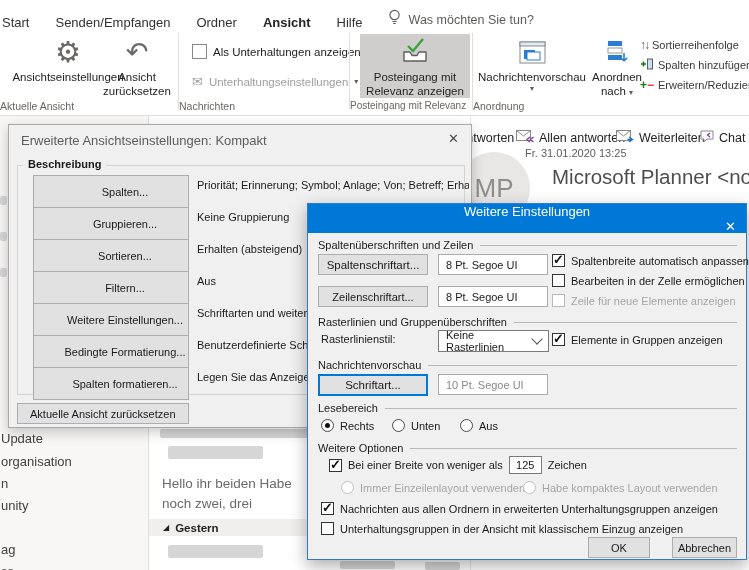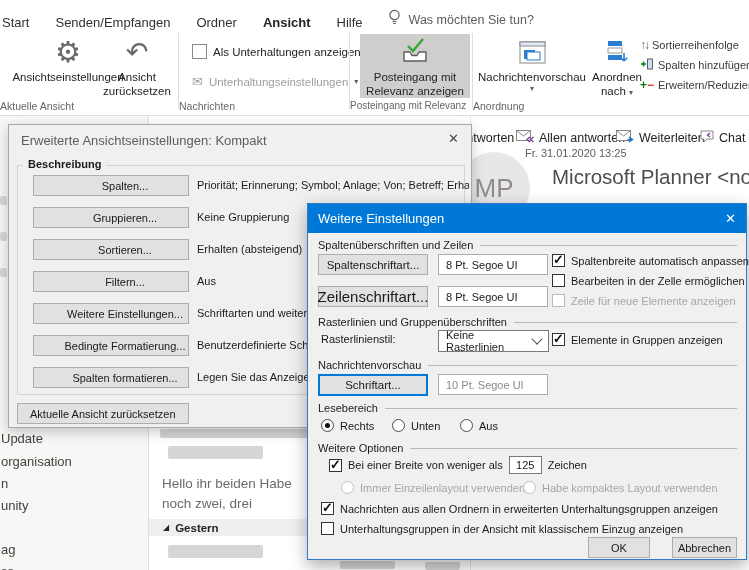--- a/index.html
+++ b/index.html
@@ -66,26 +66,26 @@
   .crow{position:absolute;display:flex;align-items:center;gap:6px;font-size:11px;color:#1a1a1a;white-space:nowrap;}
   .crow .lbl{white-space:nowrap;}
   .crow.disabled .lbl{color:#a6a6a6;}
 
   
   .dlg1{position:absolute;left:8px;top:124px;width:464px;height:304px;background:#f0f0f0;border:1px solid #a8a8a8;box-shadow:0 4px 12px rgba(0,0,0,.22);z-index:10;box-sizing:border-box;}
   .dlg1 .t1{position:absolute;left:12px;top:8px;font-size:13px;color:#5d5d5d;}
   .dlg1 .x1{position:absolute;right:12px;top:6px;font-size:13px;color:#4a4a4a;}
   .groupbox{position:absolute;left:8px;top:40px;width:446px;height:228px;border:1px solid #d4d4d4;}
   .gblabel{position:absolute;left:14px;top:33px;background:#f0f0f0;padding:0 5px;font-size:11px;font-weight:700;color:#1a1a1a;z-index:1;}
-  .d1btn{left:24px;width:156px;height:21px;padding-left:28px;}
+  .d1btn{left:24px;width:156px;height:33px;padding-left:28px;}
   .d1desc{position:absolute;left:188px;width:272px;font-size:11px;color:#1a1a1a;white-space:nowrap;overflow:hidden;}
 
   
   .dlg2{position:absolute;left:307px;top:203px;width:440px;height:357px;background:#f0f0f0;border:1px solid #2f7ac9;box-shadow:0 6px 16px rgba(0,0,0,.32);z-index:20;box-sizing:border-box;}
-  .tbar{height:29px;background:#0078d7;color:#fff;display:flex;align-items:center;padding:0 10px;font-size:13px;}
+  .tbar{height:29px;background:#0078d7;color:#fff;display:flex;align-items:center;padding:0 10px;font-size:13px;flex-direction:column;}
   .tbar .x2{margin-left:auto;font-size:13px;color:#fff;}
   .numbox{width:33px;height:18px;background:#fff;border:1px solid #7a7a7a;display:flex;align-items:center;justify-content:center;font-size:11px;color:#1a1a1a;box-sizing:border-box;flex:none;}
 </style>
 </head>
 <body>
 
 <div class="screen">
 
   <div class="menubar">
     <div class="mi first">Start</div>
@@ -285,21 +285,21 @@
       <span>Weitere Einstellungen</span>
       <span class="x2">✕</span>
     </div>
 
     <div class="sect" style="top:35px;">
       <span>Spaltenüberschriften und Zeilen</span>
         <span class="line"></span>
     </div>
     <div class="dlgbtn" style="left:10px;top:50px;width:110px;height:21px;font-size:11.5px;">Spaltenschriftart...</div>
     <div class="field" style="left:130px;top:50px;width:110px;height:21px;">8 Pt. Segoe UI</div>
-    <div class="dlgbtn" style="left:10px;top:82px;width:110px;height:21px;font-size:15px;">Zeilenschriftart...</div>
+    <div class="dlgbtn" style="left:10px;top:82px;width:110px;height:21px;font-size:11px;">Zeilenschriftart...</div>
     <div class="field" style="left:130px;top:82px;width:110px;height:21px;">8 Pt. Segoe UI</div>
 
     <div class="crow" style="left:244px;top:50px;">
       <span class="cb checked"></span>
       <span class="lbl">Spaltenbreite automatisch anpassen</span>
     </div>
     <div class="crow" style="left:244px;top:70px;">
       <span class="cb"></span>
       <span class="lbl">Bearbeiten in der Zelle ermöglichen</span>
     </div>

